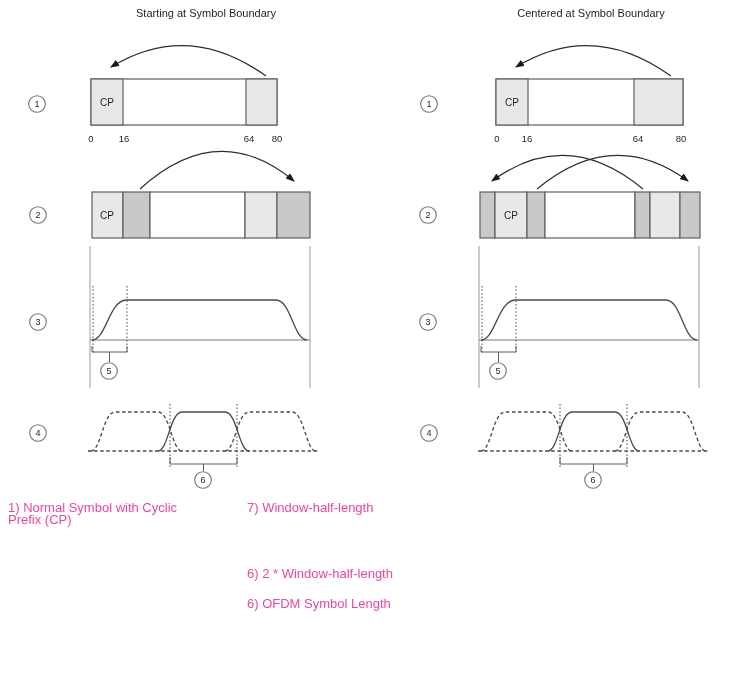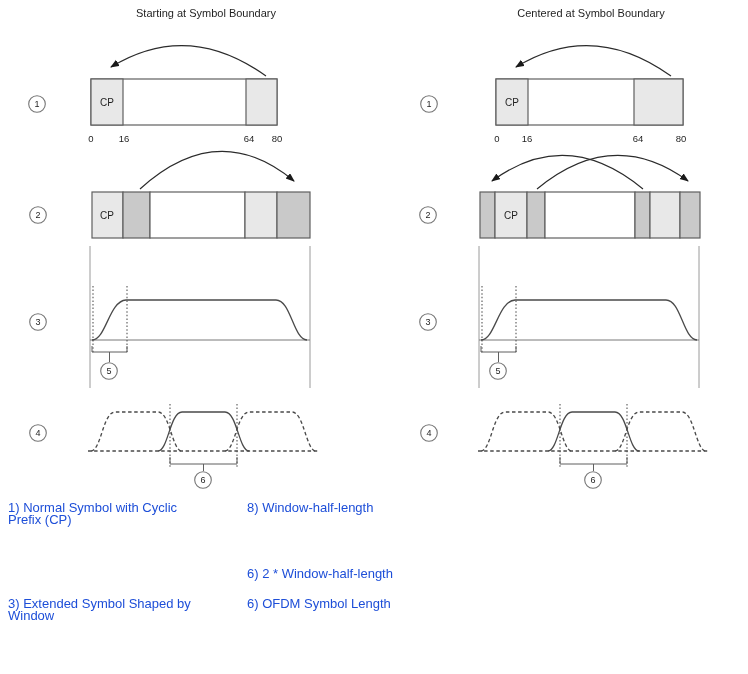--- a/index.html
+++ b/index.html
@@ -1,17 +1,17 @@
 <!DOCTYPE html>
 <html><head>
 <meta charset="utf-8">
 <style>
   html,body{margin:0;padding:0;background:#ffffff;}
   #page{position:relative;width:748px;height:674px;background:#ffffff;overflow:hidden;
-        font-family:"Liberation Sans",sans-serif;color:#1d4ed8;}
+        font-family:"Liberation Sans",sans-serif;color:#ec4899;}
   #diagram{position:absolute;left:0;top:0;}
   svg text{font-family:"Liberation Sans",sans-serif;fill:#1f1f1f;}
   .titletext{font-size:11px;}
   .cptext{font-size:10px;}
   .ticktext{font-size:9.5px;}
   .numtext{font-size:9px;}
   .seg{stroke:#5f5f5f;stroke-width:1.2;}
   .lightf{fill:#e8e8e8;}
   .darkf{fill:#c9c9c9;}
   .whitef{fill:#ffffff;}
@@ -170,26 +170,22 @@
       <path class="bracket" d="M 560,457 V 464 H 627 V 457 M 593.5,464 V 471"></path>
       <circle class="numcircle" cx="593" cy="480" r="8.3"></circle>
       <text class="numtext" x="593" y="483.2" text-anchor="middle">6</text>
     </g>
   </svg>
 
   <div class="legend-item" style="left:8px;top:502px">
     <div>1) Normal Symbol with Cyclic</div>
     <div>Prefix (CP)</div>
   </div>
-  <div class="legend-item" style="left:8px;top:598px">
-    <div>3) Extended Symbol Shaped by</div>
-    <div>Window</div>
-  </div>
   <div class="legend-item" style="left:247px;top:502px">
-    <div>8) Window-half-length</div>
+    <div>7) Window-half-length</div>
   </div>
   <div class="legend-item" style="left:247px;top:568px">
     <div>6) 2 * Window-half-length</div>
   </div>
   <div class="legend-item" style="left:247px;top:598px">
     <div>6) OFDM Symbol Length</div>
   </div>
 
 </div>
 

